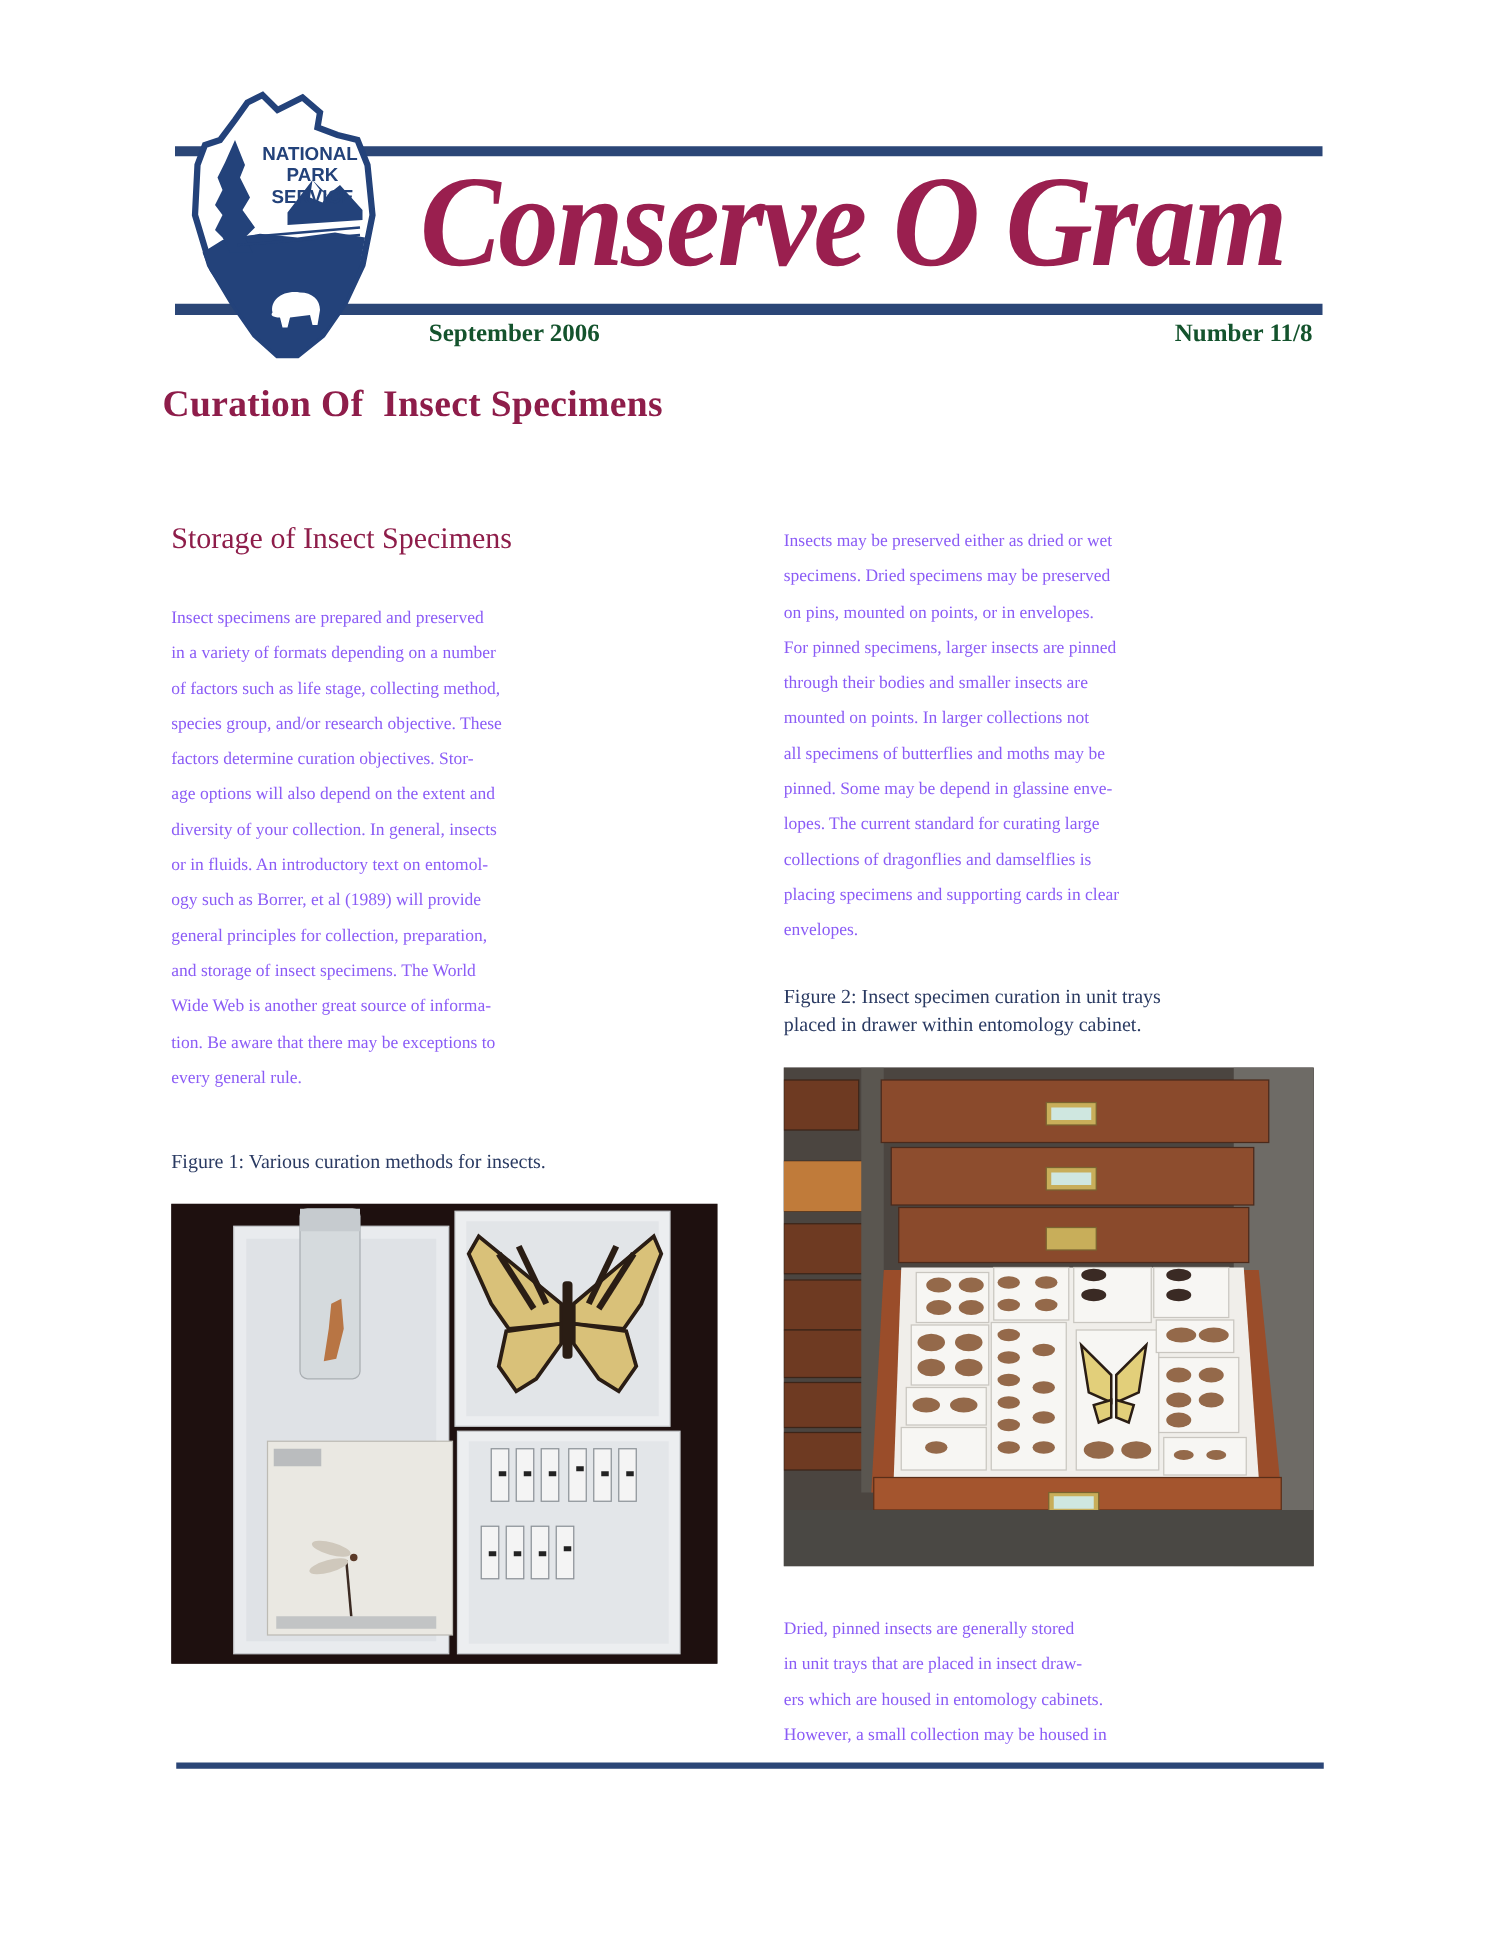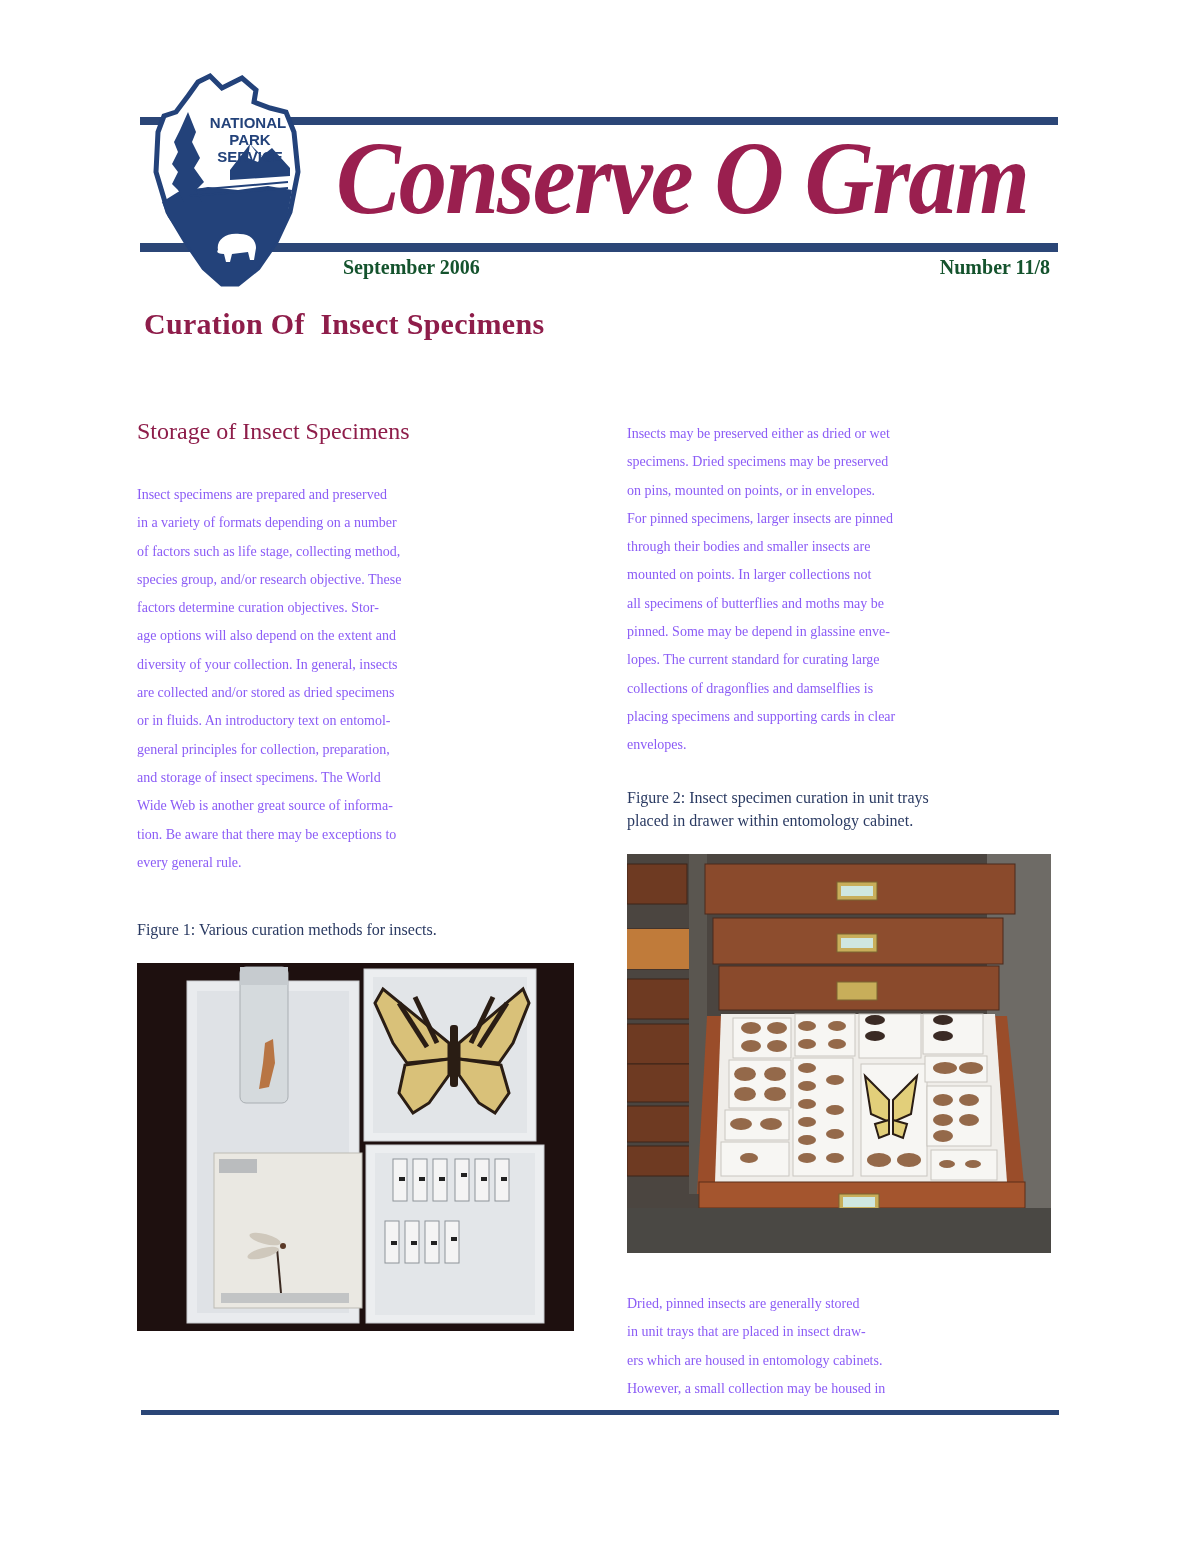--- a/index.html
+++ b/index.html
@@ -11,21 +11,21 @@
   .rule { position: absolute; background: #2b4677; }
   .masthead-title { position: absolute; left: 336px; top: 118px; width: 730px;
     font-family: "Liberation Serif", serif; font-style: italic; font-weight: bold;
     font-size: 104px; line-height: 120px; color: #9a1f4f; letter-spacing: -2px;
     transform: scaleX(0.93); transform-origin: left center; white-space: nowrap; }
   .issue-date, .issue-number { position: absolute; top: 256px; font-size: 20px;
     font-weight: bold; color: #14532d; }
   .issue-date { left: 343px; }
   .issue-number { right: 150px; }
 
-  .main-title { position: absolute; left: 144px; top: 307px; font-size: 30px;
+  .main-title { position: absolute; left: 130px; top: 307px; font-size: 30px;
     font-weight: bold; color: #8e1d4a; letter-spacing: 0.3px; }
   .section-heading { position: absolute; left: 137px; top: 418px; font-size: 24px;
     font-weight: normal; color: #8e1d4a; }
 
   .body-text { position: absolute; font-size: 14px; line-height: 28.3px;
     color: #8b5cf6; }
   .body-text p { margin: 0; }
   .col-left { left: 137px; width: 440px; }
   .col-right { left: 627px; width: 440px; }
   .line { display: block; white-space: nowrap; }
@@ -71,22 +71,22 @@
 
 <div class="body-text col-left" style="top:481px;">
   <p>
     <span class="line">Insect specimens are prepared and preserved</span>
     <span class="line">in a variety of formats depending on a number</span>
     <span class="line">of factors such as life stage, collecting method,</span>
     <span class="line">species group, and/or research objective. These</span>
     <span class="line">factors determine curation objectives. Stor-</span>
     <span class="line">age options will also depend on the extent and</span>
     <span class="line">diversity of your collection. In general, insects</span>
-    <span class="line">are collected and/or stored as dried specimens</span>
     <span class="line">or in fluids. An introductory text on entomol-</span>
+    <span class="line">ogy such as Borrer, et al (1989) will provide</span>
     <span class="line">general principles for collection, preparation,</span>
     <span class="line">and storage of insect specimens. The World</span>
     <span class="line">Wide Web is another great source of informa-</span>
     <span class="line">tion. Be aware that there may be exceptions to</span>
     <span class="line">every general rule.</span>
   </p>
 </div>
 
 <div class="caption" style="left:137px; top:918px;">Figure 1: Various curation methods for insects.</div>
 

